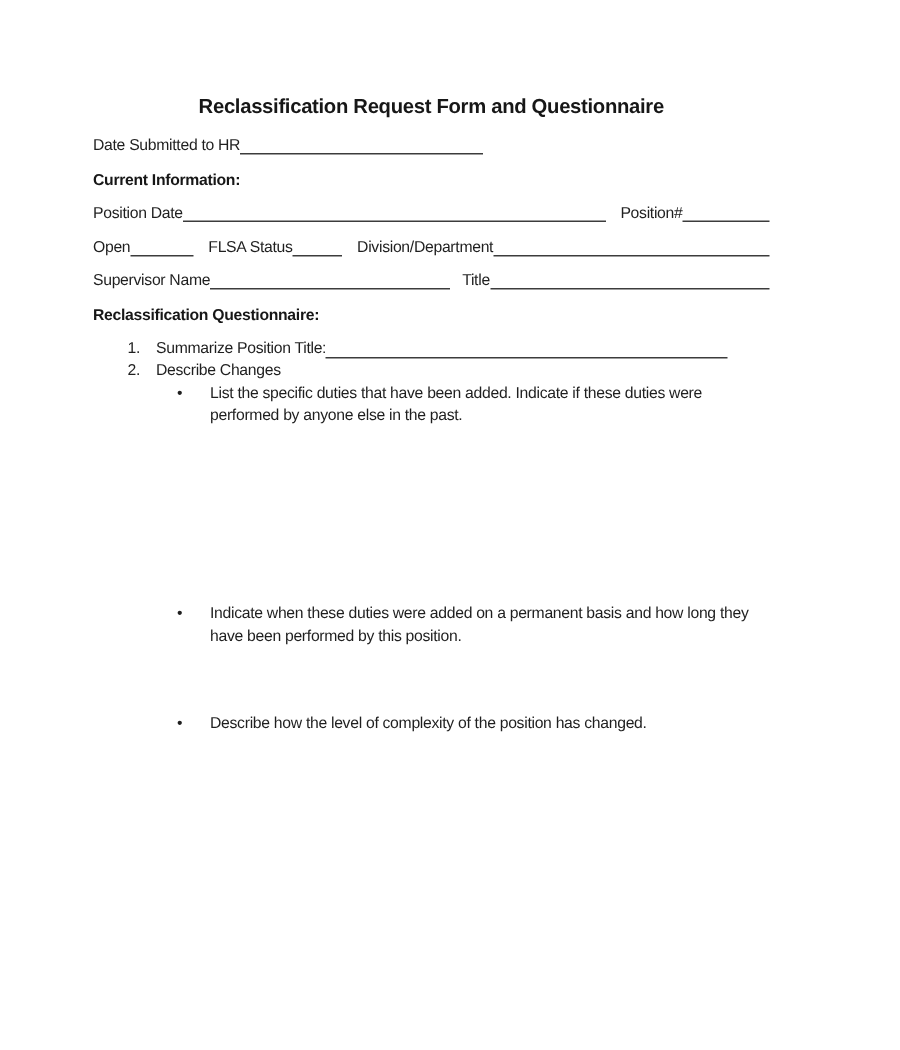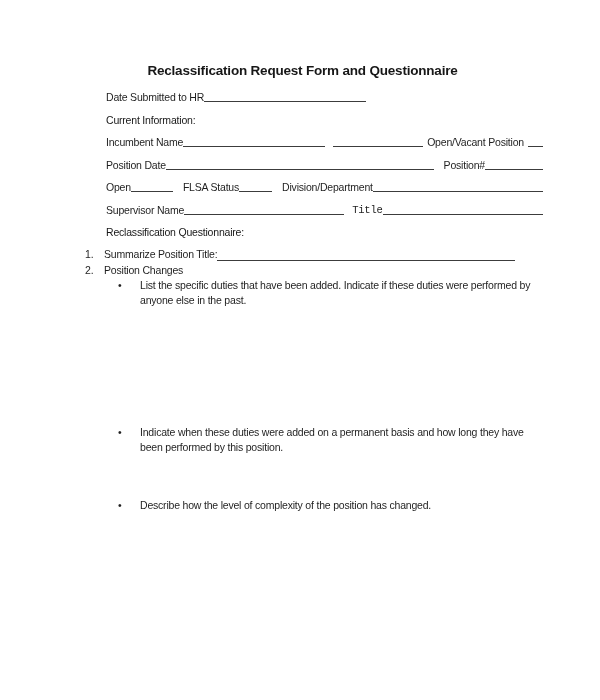--- a/index.html
+++ b/index.html
@@ -10,54 +10,53 @@
     color: #1f1f1f;
     overflow: hidden;
   }
   .page {
     position: relative;
     width: 600px; height: 700px;
     background: #ffffff;
   }
   .content {
     position: absolute;
-    left: 62px; right: 57px; top: 0;
+    left: 62px; right: 87px; top: 0;
     font-size: 10.5px;
     letter-spacing: -0.2px;
   }
   .title {
     padding-top: 63px;
     text-align: center;
     font-size: 13.5px;
     font-weight: bold;
     color: #171717;
   }
   .row {
     display: flex;
-    align-items: flex-start;
+    align-items: center;
     line-height: 14px;
     height: 14px;
     margin-top: 8.5px;
     white-space: nowrap;
-    margin-left: 44px;
   }
   .row.first { margin-top: 12px; }
   .heading {
-    font-weight: normal;
+    font-weight: bold;
     color: #171717;
   }
   .lbl { flex: 0 0 auto; }
   .fill {
     border-bottom: 1px solid #3c3c3c;
     height: 11px;
     flex: 0 0 auto;
   }
   .grow { flex: 1 1 auto; }
   .gap4 { margin-left: 4px; }
-  .gap8 { margin-left: 8px; font-family: Liberation Mono, monospace; }
+  .gap8 { margin-left: 8px; }
   .gap10 { margin-left: 10px; }
   
   .q-item {
     display: flex;
     align-items: flex-end;
     line-height: 14px;
     height: 14px;
     margin-top: 8px;
     white-space: nowrap;
   }
@@ -103,27 +102,20 @@
 
     <div class="row first">
       <span class="lbl">Date Submitted to HR</span>
       <span class="fill" style="width:162px"></span>
     </div>
 
     <div class="row heading">
       <span class="lbl">Current Information:</span>
     </div>
 
-    <div class="row">
-      <span class="lbl">Incumbent Name</span>
-      <span class="fill" style="width:142px"></span>
-      <span class="fill gap8" style="width:90px"></span>
-      <span class="lbl gap4">Open/Vacant Position</span>
-      <span class="fill grow gap4"></span>
-    </div>
 
     <div class="row">
       <span class="lbl">Position Date</span>
       <span class="fill grow"></span>
       <span class="lbl gap10">Position#</span>
       <span class="fill" style="width:58px"></span>
     </div>
 
     <div class="row">
       <span class="lbl">Open</span>
@@ -146,21 +138,21 @@
     </div>
 
     <div class="q-item">
       <span class="q-num">1.</span>
       <span class="lbl">Summarize Position Title:</span>
       <span class="fill grow"></span>
     </div>
 
     <div class="q-item q-item2">
       <span class="q-num">2.</span>
-      <span class="lbl">Position Changes</span>
+      <span class="lbl">Describe Changes</span>
     </div>
 
 
     <div class="bullet b1">
       <span class="glyph">•</span>
       <span class="btext">List the specific duties that have been added. Indicate if these duties were performed by anyone else in the past.</span>
     </div>
 
     <div class="bullet b2">
       <span class="glyph">•</span>

